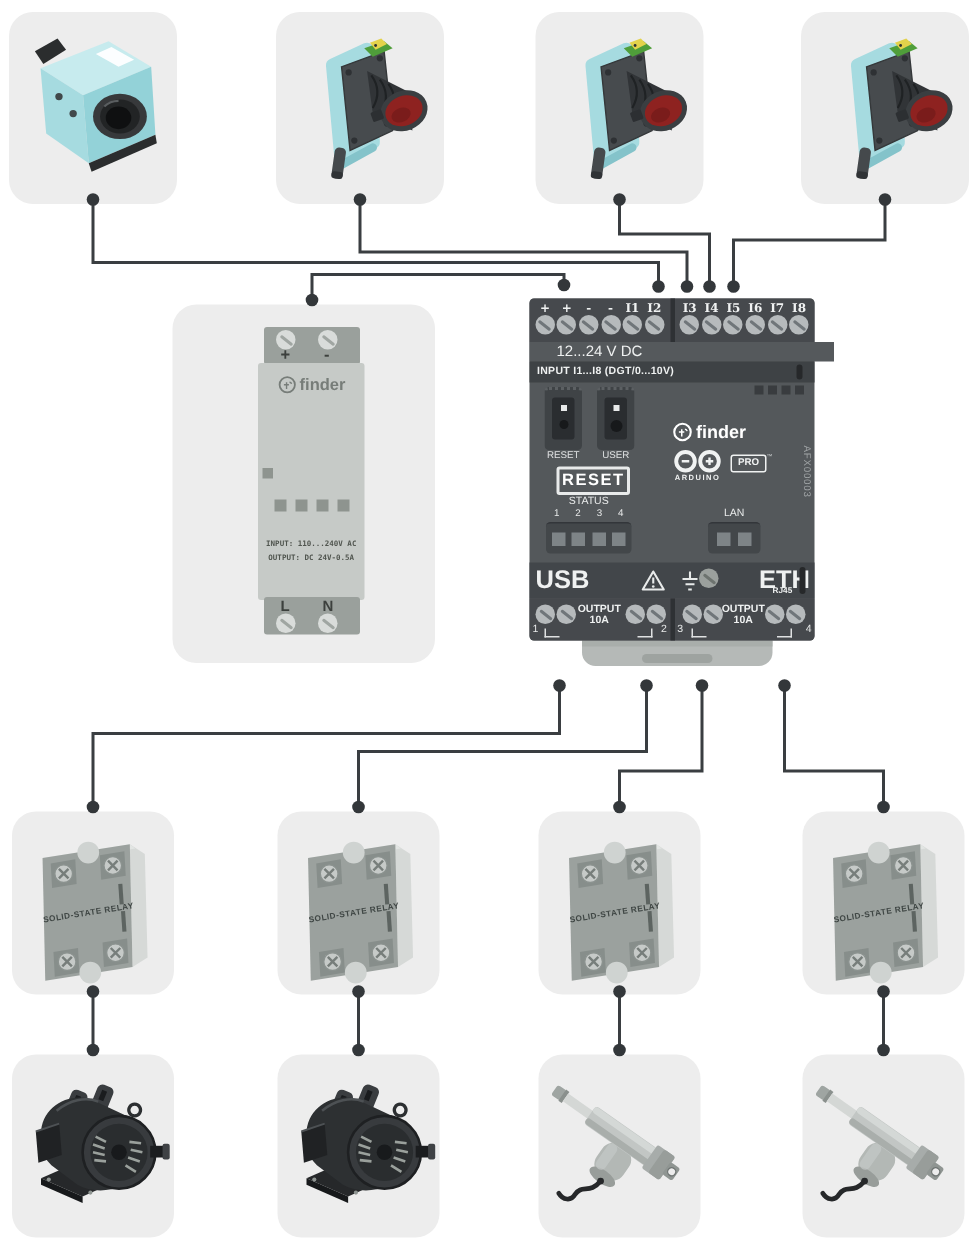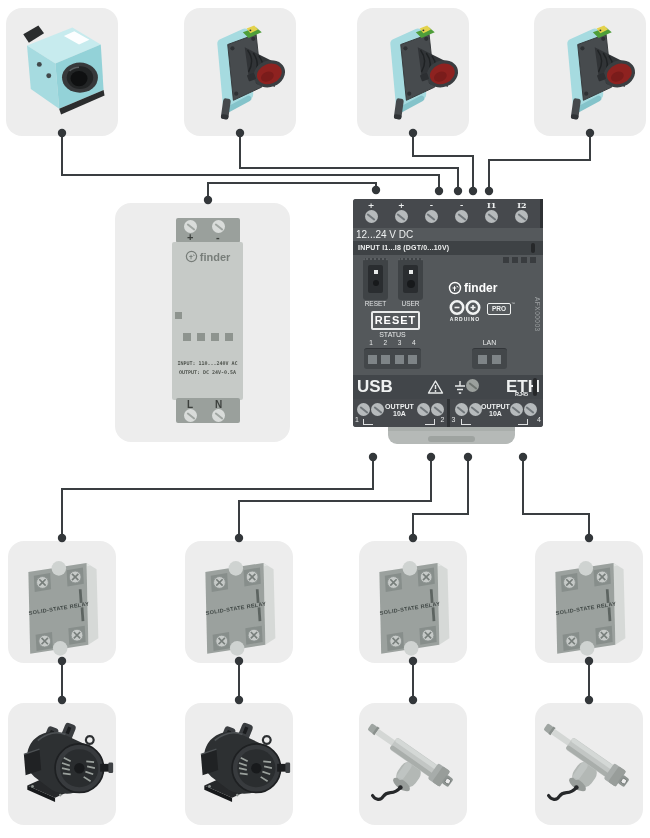--- a/index.html
+++ b/index.html
@@ -19,21 +19,21 @@
   .tcell{flex:1;display:flex;flex-direction:column;align-items:center;}
   .tlabel{font-family:"DejaVu Serif",serif;font-weight:bold;font-size:8px;
     line-height:10px;color:#f0f2f2;}
   .screw{width:13px;height:13px;border-radius:50%;background:#b6babc;position:relative;flex:0 0 auto;}
   .screw::after{content:"";position:absolute;left:1.5px;top:5.5px;width:10px;height:2px;
     background:#70767a;transform:rotate(38deg);border-radius:1px;}
   .screw.light{background:#d9dcda;}
   .screw.light::after{background:#a0a6a2;}
   .screw.mid{background:#9ba09d;}
   .screw.mid::after{background:#6d736f;}
-  .vband{top:29px;height:13px;background:#55595c;font-size:10px;line-height:13px;padding-left:3px;width:185px;}
+  .vband{top:29px;height:13px;background:#55595c;font-size:10px;line-height:13px;padding-left:18px;width:185px;}
   .iband{top:42px;height:14px;background:#3e4245;font-size:7px;font-weight:bold;
     line-height:14px;padding-left:5px;width:185px;letter-spacing:.2px;}
   .slot{position:absolute;background:#26282a;border-radius:2px;}
   .obody{top:56px;height:120px;}
   .btnwell{position:absolute;width:25px;height:40px;background:#3f4346;border-radius:3px;
     border-top:2px dotted #5c6063;}
   .btn{position:absolute;left:5px;top:5px;width:15px;height:28px;background:#2a2d30;border-radius:2px;}
   .btn .led{position:absolute;left:5.5px;top:5px;width:4px;height:4px;background:#e8eaea;}
   .btn .hole{position:absolute;left:4.5px;top:15px;width:6px;height:6px;border-radius:50%;background:#17191b;}
   .btnlabel{position:absolute;width:25px;text-align:center;font-size:6.5px;color:#dfe1e2;}
@@ -273,20 +273,46 @@
         <div class="tcell">
             <span class="tlabel">I1</span>
             <div class="screw"></div>
           </div>
         <div class="tcell">
             <span class="tlabel">I2</span>
             <div class="screw"></div>
           </div>
       </div>
       <div class="tdivider"></div>
+      <div class="tblock">
+        <div class="tcell">
+            <span class="tlabel">I3</span>
+            <div class="screw"></div>
+          </div>
+        <div class="tcell">
+            <span class="tlabel">I4</span>
+            <div class="screw"></div>
+          </div>
+        <div class="tcell">
+            <span class="tlabel">I5</span>
+            <div class="screw"></div>
+          </div>
+        <div class="tcell">
+            <span class="tlabel">I6</span>
+            <div class="screw"></div>
+          </div>
+        <div class="tcell">
+            <span class="tlabel">I7</span>
+            <div class="screw"></div>
+          </div>
+        <div class="tcell">
+            <span class="tlabel">I8</span>
+            <div class="screw"></div>
+          </div>
+      </div>
     </div>
 
     <div class="band vband">12...24 V DC</div>
     <div class="band iband">
       <span>INPUT I1...I8 (DGT/0...10V)</span>
       <div class="slot" style="right:8px;top:2px;width:4px;height:10px"></div>
     </div>
 
     <div class="band obody">
       <div class="btnwell" style="left:10px;top:3px">

